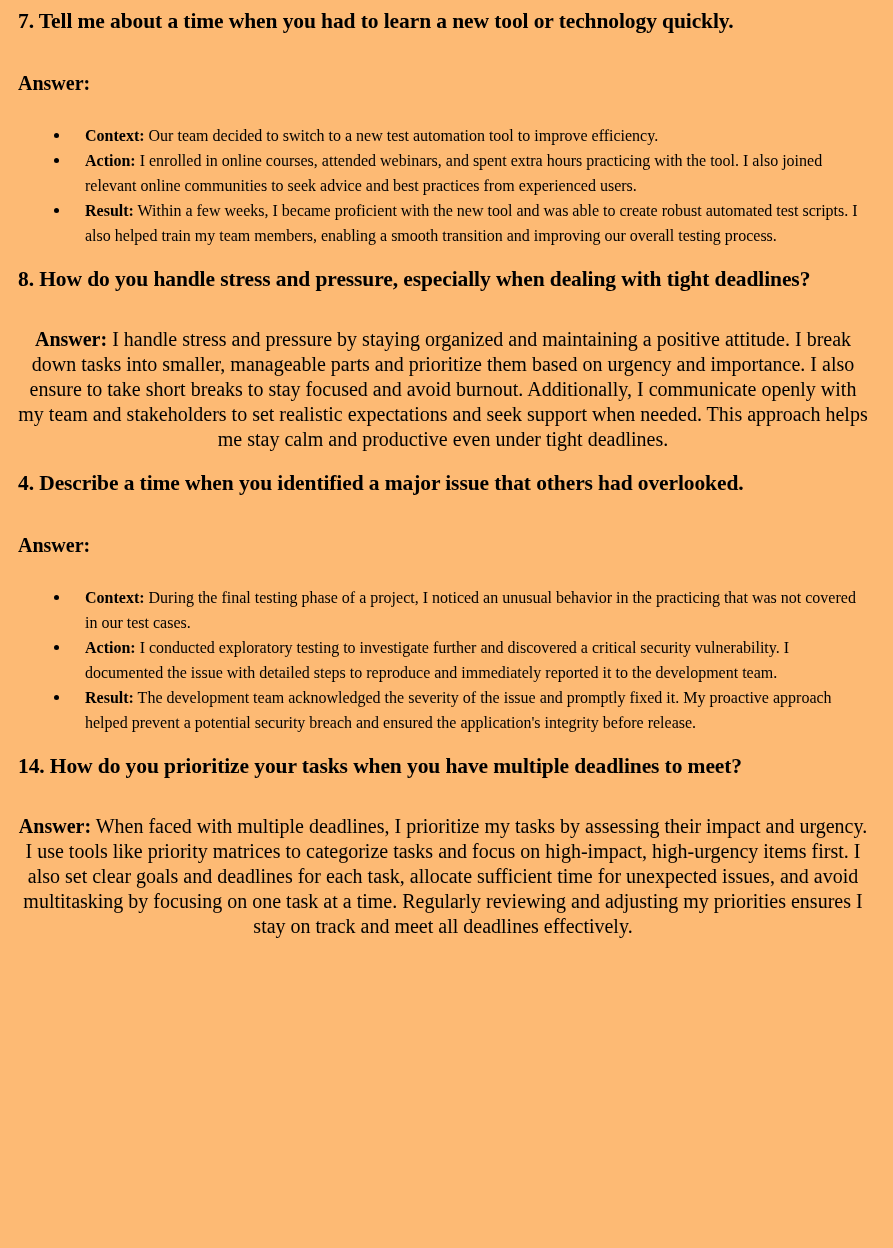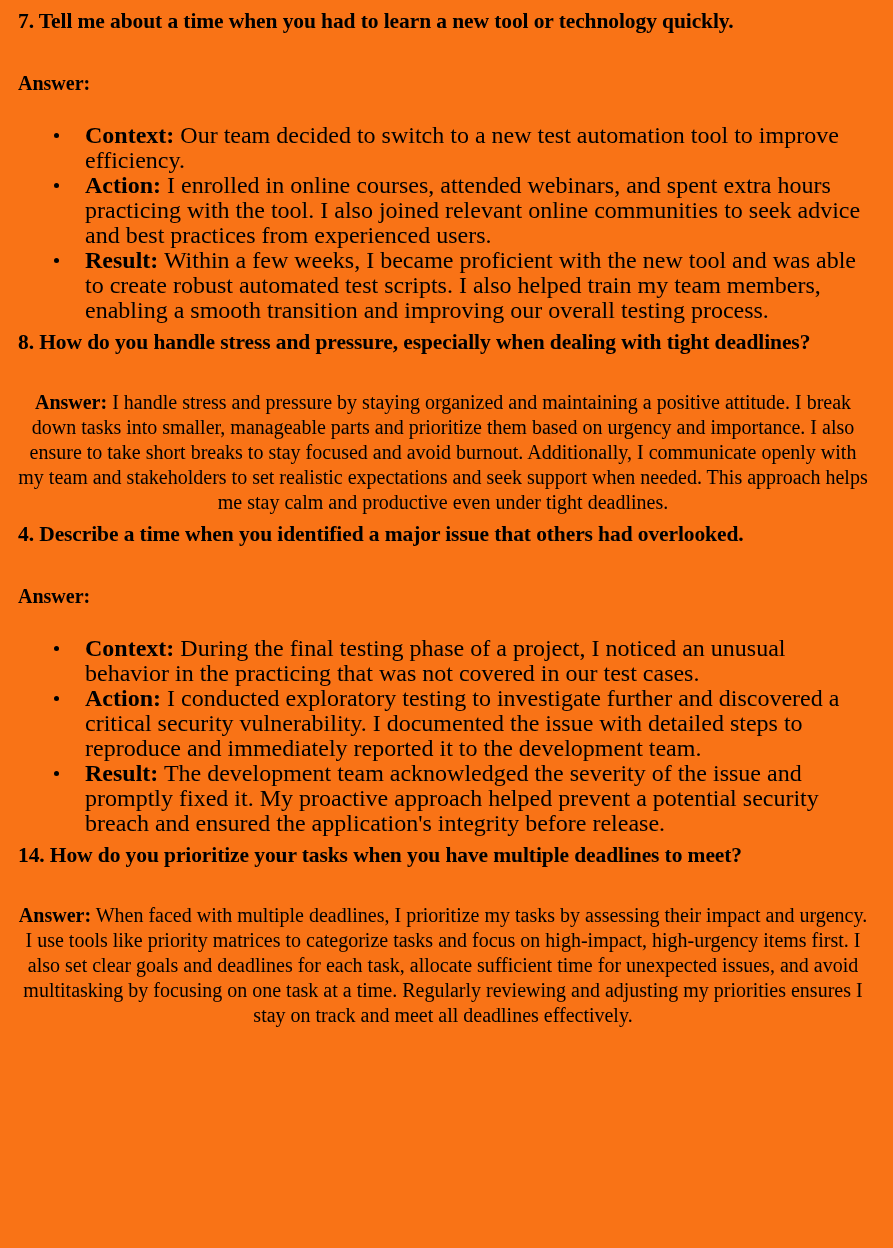--- a/index.html
+++ b/index.html
@@ -11,40 +11,40 @@
     width: 893px;
     height: 1248px;
     font-family: "Liberation Serif", "DejaVu Serif", serif;
     color: #000000;
     overflow: hidden;
   }
   .page {
     position: relative;
     width: 893px;
     height: 1248px;
-    background: #f97316;
+    background: #fdba74;
     padding: 0;
     box-sizing: border-box;
   }
   .content {
     padding: 6px 25px 0 18px;
     box-sizing: border-box;
   }
 
   
   .qheading {
     font-size: 21.5px;
     font-weight: bold;
     line-height: 30px;
     letter-spacing: -0.1px;
     margin: 0;
     padding: 0;
     max-width: 845px;
   }
-  .section + .section { margin-top: 4px; }
+  .section + .section { margin-top: 16px; }
 
   .section { margin: 0; padding: 0; }
   .sec-gap-top { margin-top: 33px; }
 
   
   .answer-para {
     font-size: 20px;
     line-height: 25px;
     margin: 0;
     padding: 0;
@@ -66,21 +66,21 @@
 
   
   ul.stars {
     list-style: none;
     margin: 0;
     padding: 0;
     margin-top: 27px;
   }
   ul.stars li {
     position: relative;
-    font-size: 24px;
+    font-size: 16px;
     line-height: 25px;
     padding-left: 67px;
     margin: 0 0 0 0;
     max-width: 800px;
   }
   ul.stars li .bullet-dot {
     position: absolute;
     left: 36px;
     top: 10px;
     width: 5px;

